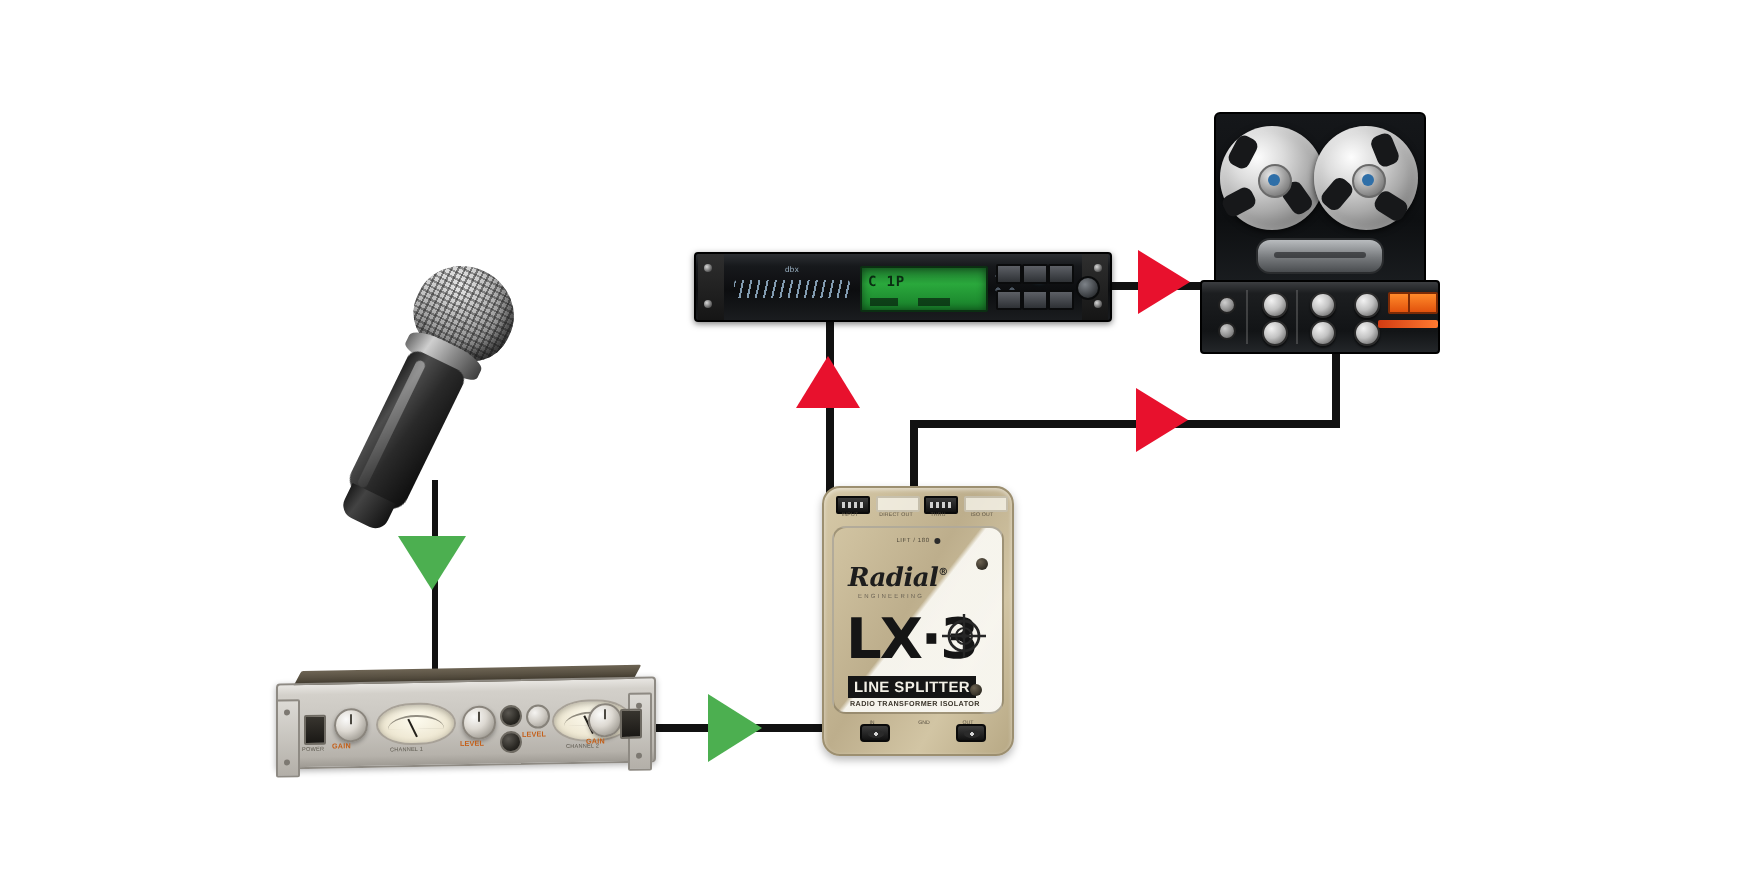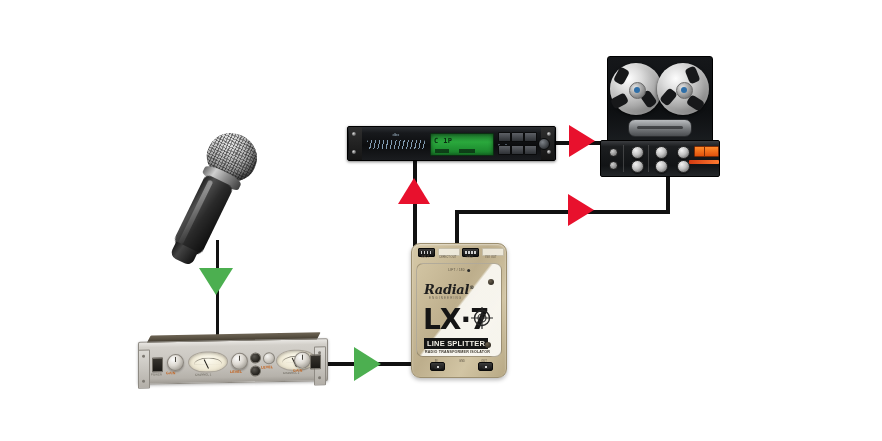--- a/index.html
+++ b/index.html
@@ -733,21 +733,21 @@
         <div class="lx2-silk" style="left:66px;"></div>
         <div class="lx2-jacklabel" style="left:66px;">ISO OUT</div>
       </div>
 
       <div class="lx2-face">
         <div class="lx2-tiny-top"><span>LIFT / 180</span><span class="dot"></span></div>
 
         <div class="lx2-brand"><span>Radial</span><sup>®</sup></div>
         <div class="lx2-brandsub">ENGINEERING</div>
 
-        <div class="lx2-model">LX·7</div>
+        <div class="lx2-model">LX·3</div>
 
         <div class="lx2-sub">LINE SPLITTER</div>
         <div class="lx2-sub2">RADIO TRANSFORMER ISOLATOR</div>
 
         <svg class="lx2-target" viewBox="0 0 22 22">
           <circle cx="11" cy="11" r="7.5" fill="none" stroke="#262626" stroke-width="1.4"></circle>
           <circle cx="11" cy="11" r="4" fill="none" stroke="#262626" stroke-width="1.1"></circle>
           <circle cx="11" cy="11" r="1.4" fill="#262626"></circle>
           <line x1="11" y1="0" x2="11" y2="22" stroke="#262626" stroke-width="1.2"></line>
           <line x1="0" y1="11" x2="22" y2="11" stroke="#262626" stroke-width="1.2"></line>

